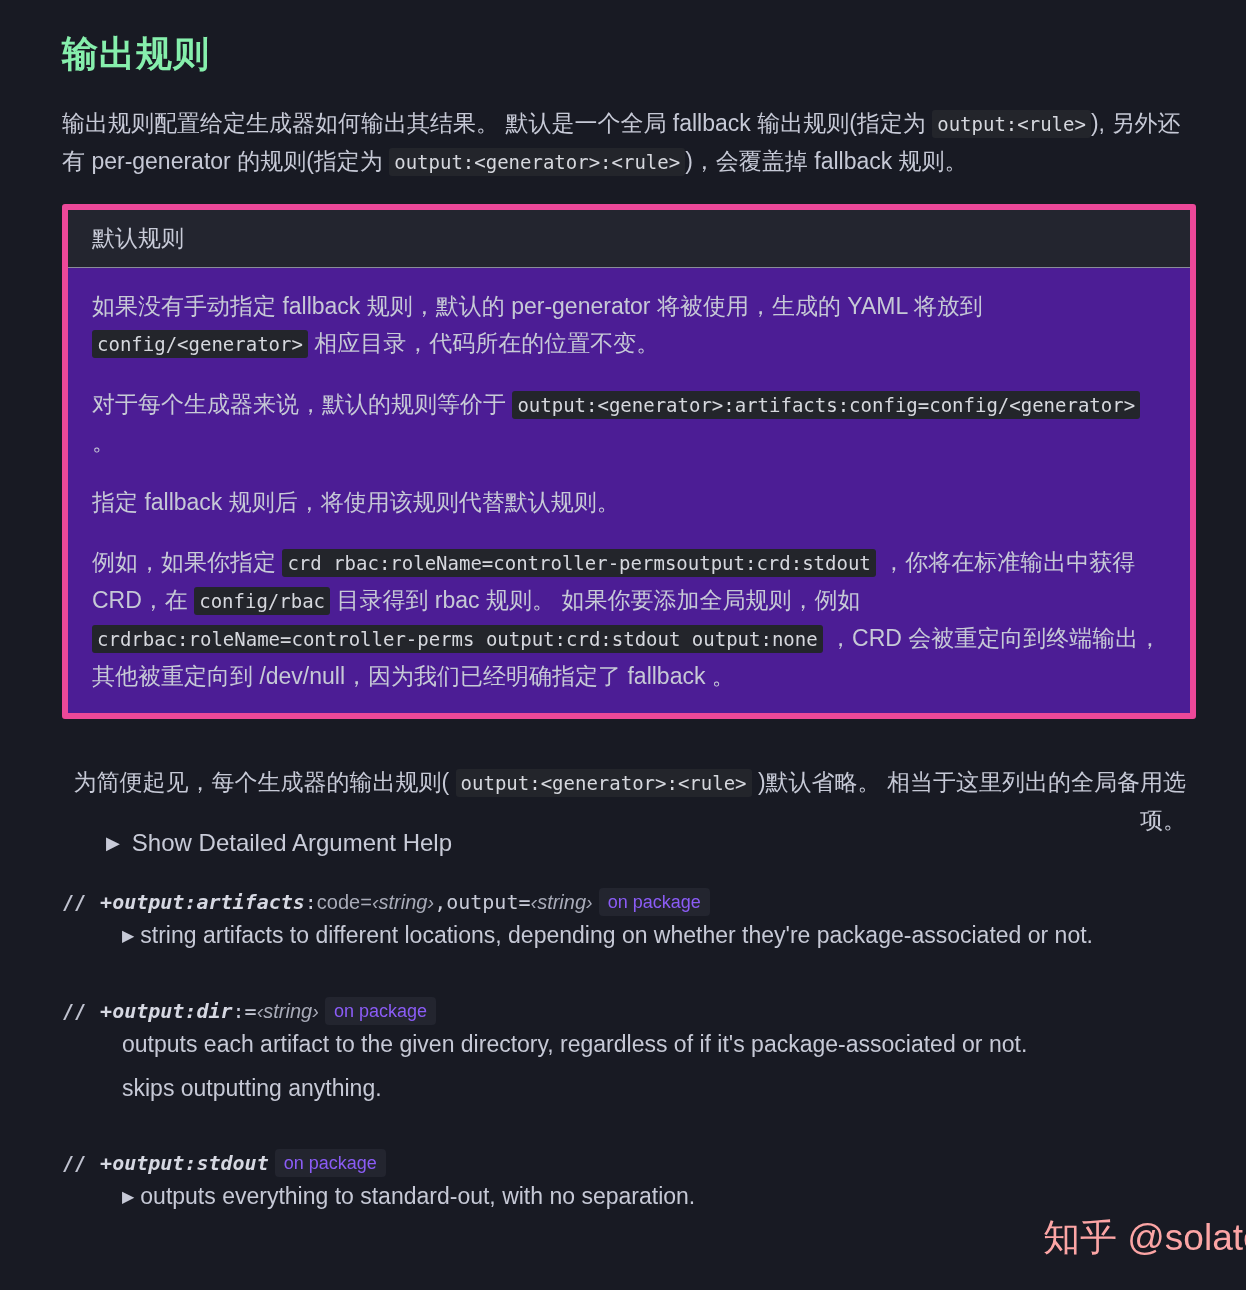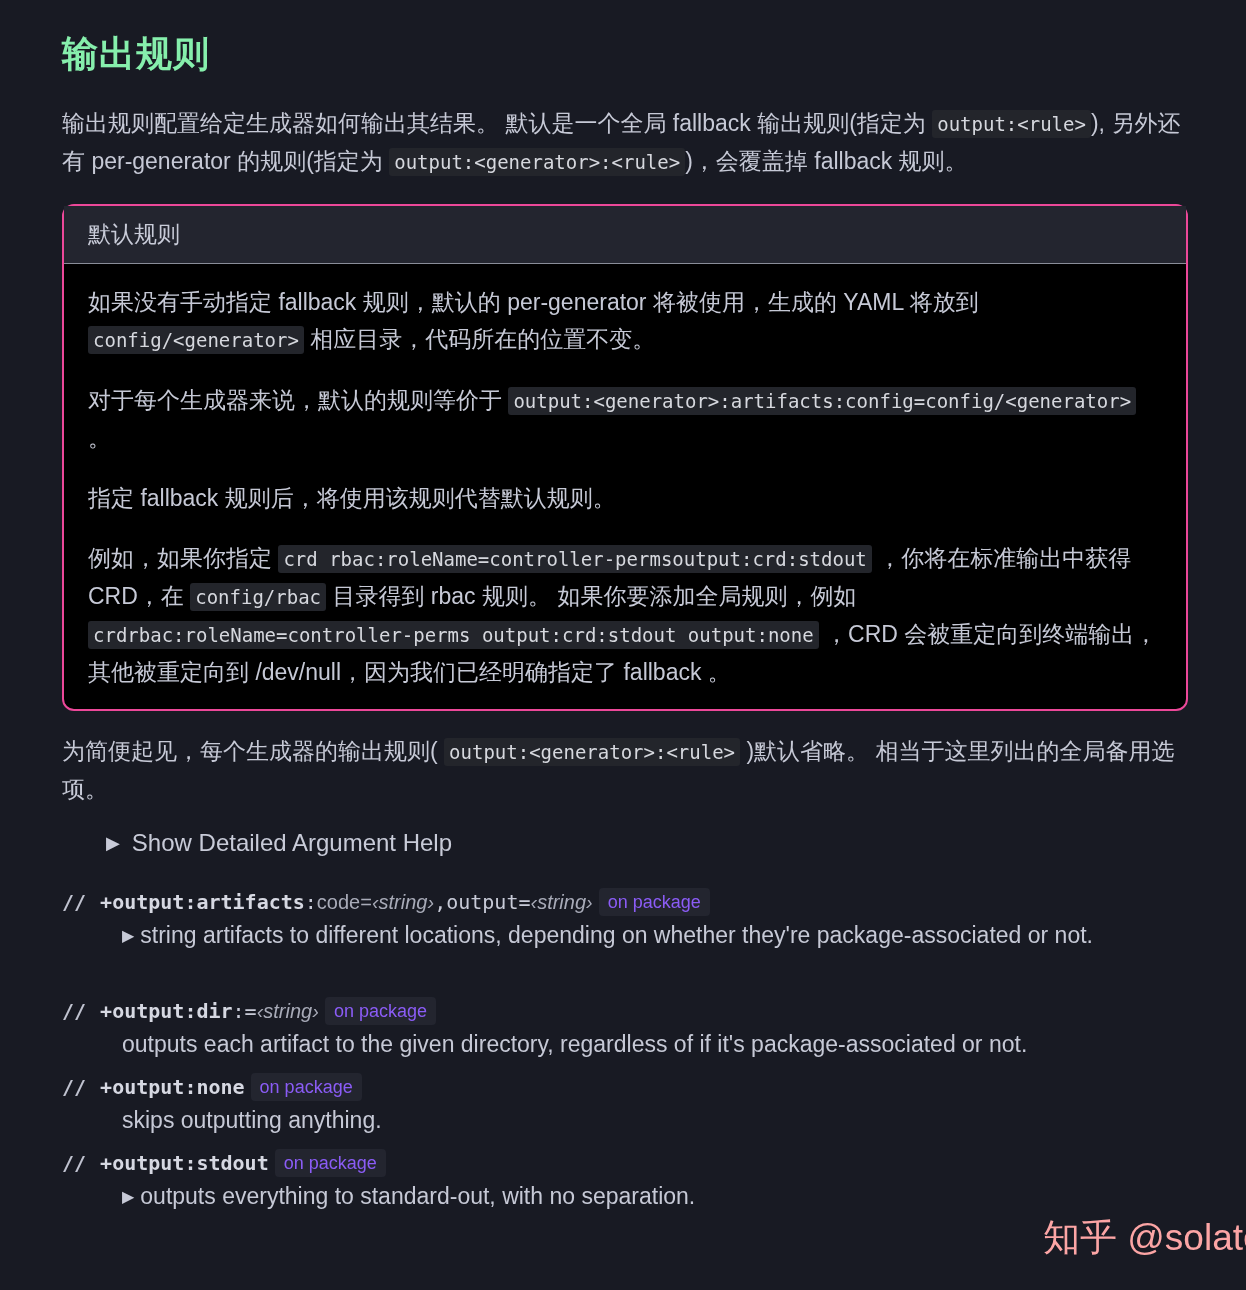--- a/index.html
+++ b/index.html
@@ -22,47 +22,47 @@
     font-family: "DejaVu Sans Mono", "Liberation Mono", monospace;
     font-size: 19px;
     background: #23252b;
     color: #d6d8de;
     padding: 3px 5px;
     border-radius: 3px;
   }
   #intro { position: absolute; top: 105px; left: 0; width: 1124px; }
   .box {
     position: absolute; top: 204px; left: 0; width: 1122px; height: 503px;
-    border: 2px solid #ec4899; border-radius: 12px;
-    background: #000000;
+    border: 6px solid #ec4899; border-radius: 3px;
+    background: #4c1d95;
   }
   .box-head {
     height: 57px; background: #23252f; border-bottom: 1px solid #8a8d99;
     padding-left: 24px; line-height: 57px; font-size: 23px; color: #c8cbd8;
   }
   .box-body { padding: 20px 24px 0 24px; }
   .box-body .para { margin: 0 0 23px 0; }
-  #after { position: absolute; top: 733px; left: 0; width: 1124px; }
+  #after { position: absolute; top: 764px; left: 0; width: 1124px; text-align: right; }
   #details {
     position: absolute; top: 829px; left: 0; font-size: 24px; color: #c8cbd8;
     cursor: pointer;
     padding-left: 44px;
   }
   #details .tri { font-size: 18px; margin-right: 12px; position: relative; top: -2px; }
   .marker { position: absolute; left: 0; width: 1124px; }
   .marker-line {
     font-size: 21px; height: 32px; line-height: 32px; white-space: nowrap;
   }
   .slashes {
     font-family: "DejaVu Sans Mono", monospace; font-weight: bold;
     color: #c0c3d0; margin-right: 14px; font-size: 20px;
   }
   .mname {
     font-family: "DejaVu Sans Mono", monospace; font-weight: bold;
-    color: #d6d8e2; font-size: 20px;
+    color: #d6d8e2; font-size: 20px; font-style: italic;
   }
   .marg { font-family: "Liberation Sans", sans-serif; color: #a8abb8; font-size: 20px; }
   .marg .mono { font-family: "DejaVu Sans Mono", monospace; color: #c8cbd8; }
   .marg i { font-style: italic; }
   .badge {
     display: inline-block; background: #23252f; color: #8b5cf6;
     font-size: 18px; padding: 0 9px; border-radius: 4px; line-height: 28px;
     margin-left: 6px; vertical-align: 1px;
   }
   .mdesc {
@@ -117,23 +117,20 @@
   </div>
 
   <div class="marker" style="top:995px">
     <div class="marker-line">
       <span class="slashes">//</span><span class="mname">+output:dir</span><span class="marg"><span class="mono">:=</span><i>‹string›</i></span><span class="badge">on package</span>
     </div>
     <div class="mdesc">outputs each artifact to the given directory, regardless of if it's package-associated or not.</div>
   </div>
 
   <div class="marker" style="top:1071px">
-    <div class="marker-line">
-      <span class="slashes">//</span><span class="mname">+output:none</span><span class="badge">on package</span>
-    </div>
     <div class="mdesc">skips outputting anything.</div>
   </div>
 
   <div class="marker" style="top:1147px">
     <div class="marker-line">
       <span class="slashes">//</span><span class="mname">+output:stdout</span><span class="badge">on package</span>
     </div>
     <div class="mdesc"><span class="tri">▶</span><span>outputs everything to standard-out, with no separation.</span></div>
   </div>
 </div>

